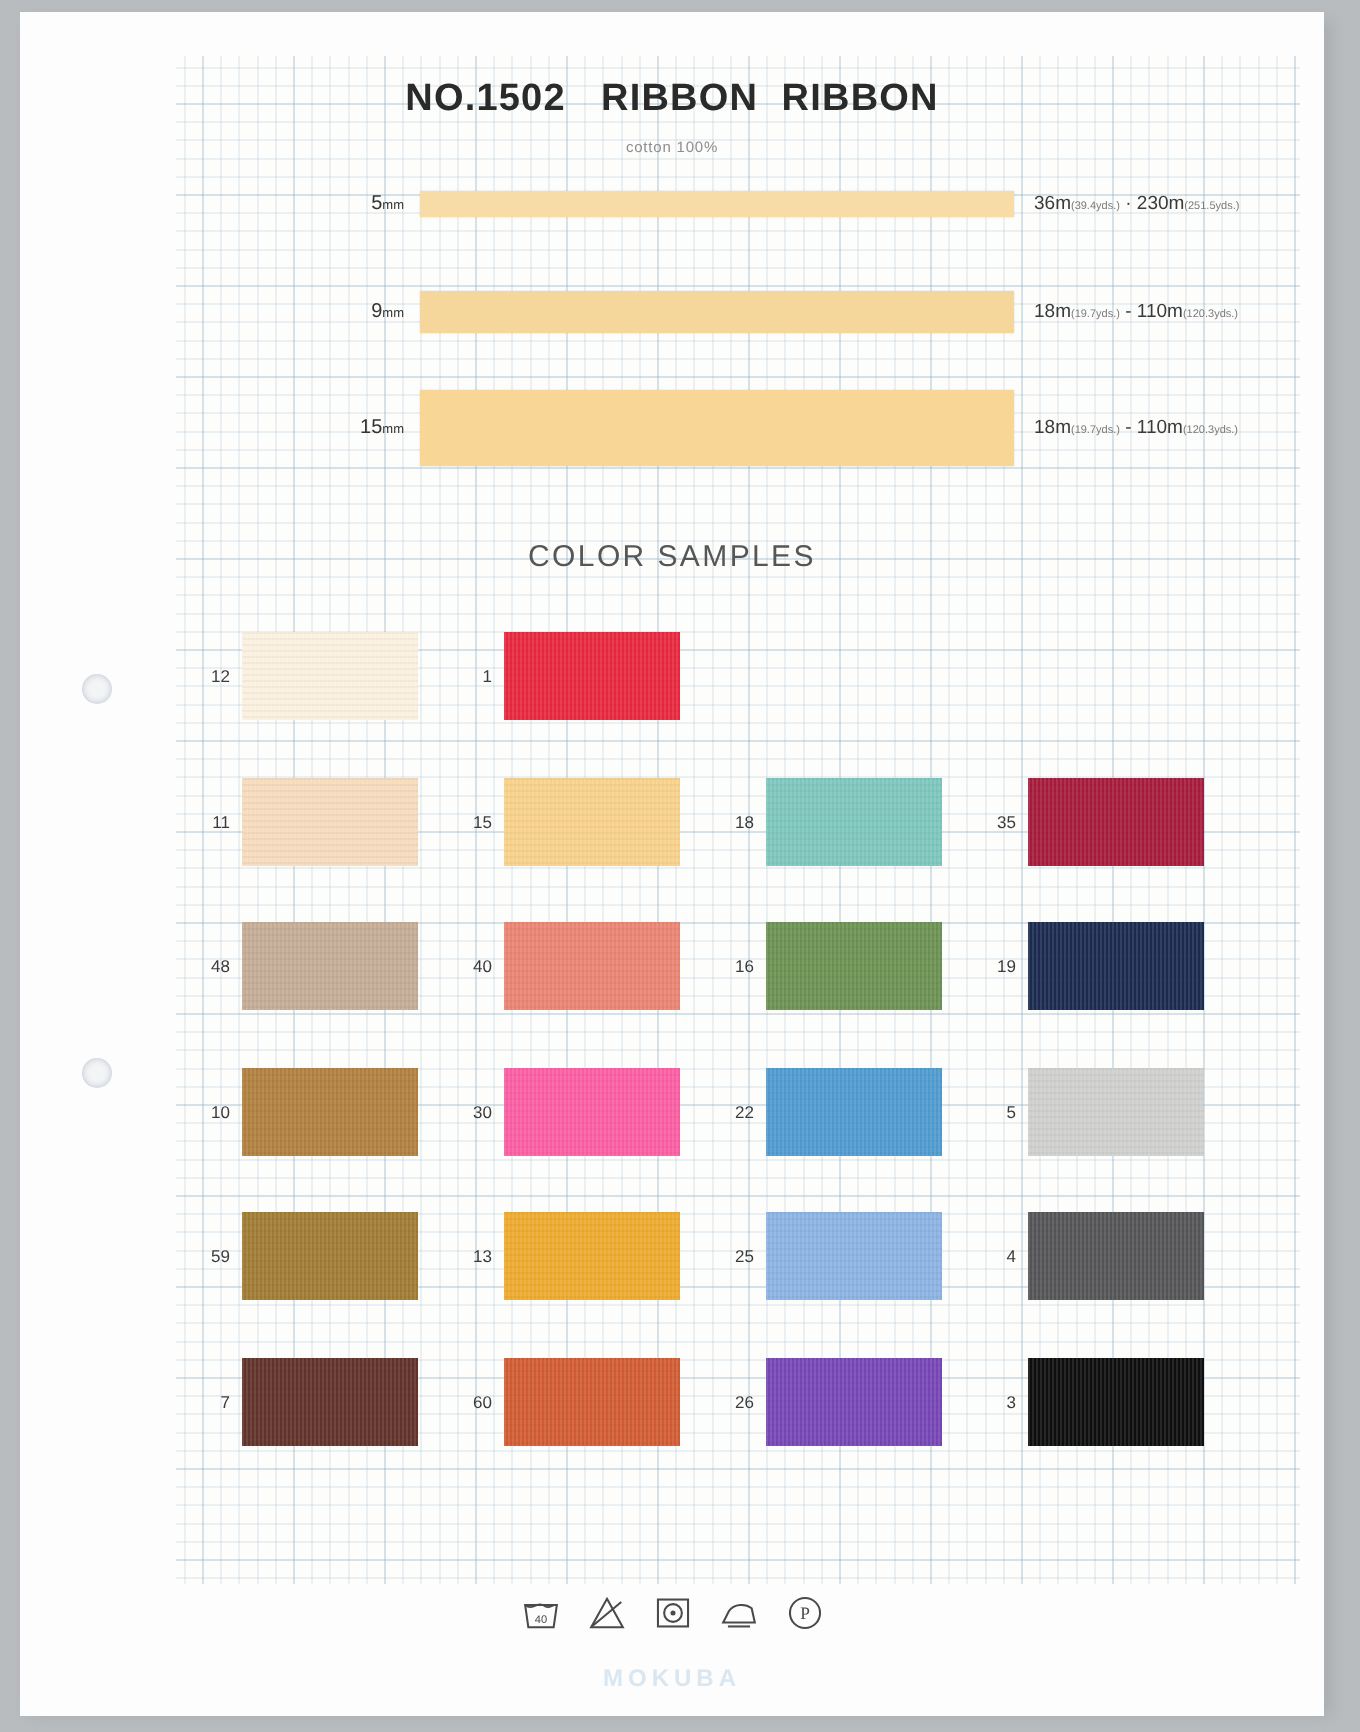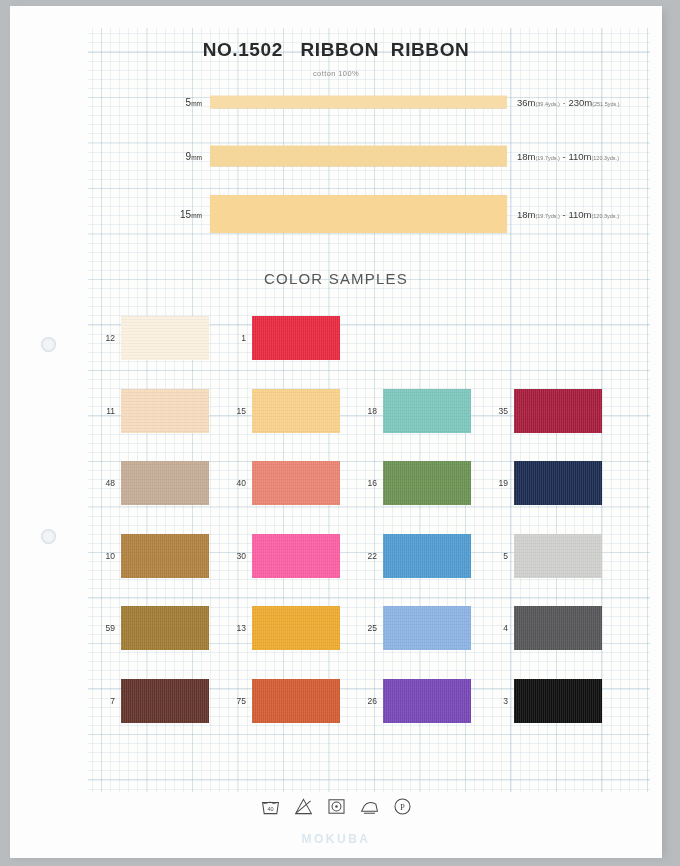--- a/index.html
+++ b/index.html
@@ -347,21 +347,21 @@
             <div class="swatch-number">4</div>
             <div class="swatch-chip" style="background: rgb(85, 84, 86);"></div>
           </div>
         </div>
         <div class="swatch-row">
           <div class="swatch-cell">
             <div class="swatch-number">7</div>
             <div class="swatch-chip" style="background: rgb(97, 51, 42);"></div>
           </div>
           <div class="swatch-cell">
-            <div class="swatch-number">75</div>
+            <div class="swatch-number">60</div>
             <div class="swatch-chip" style="background: rgb(210, 92, 50);"></div>
           </div>
           <div class="swatch-cell">
             <div class="swatch-number">26</div>
             <div class="swatch-chip" style="background: rgb(118, 70, 181);"></div>
           </div>
           <div class="swatch-cell">
             <div class="swatch-number">3</div>
             <div class="swatch-chip" style="background: rgb(14, 14, 14);"></div>
           </div>

